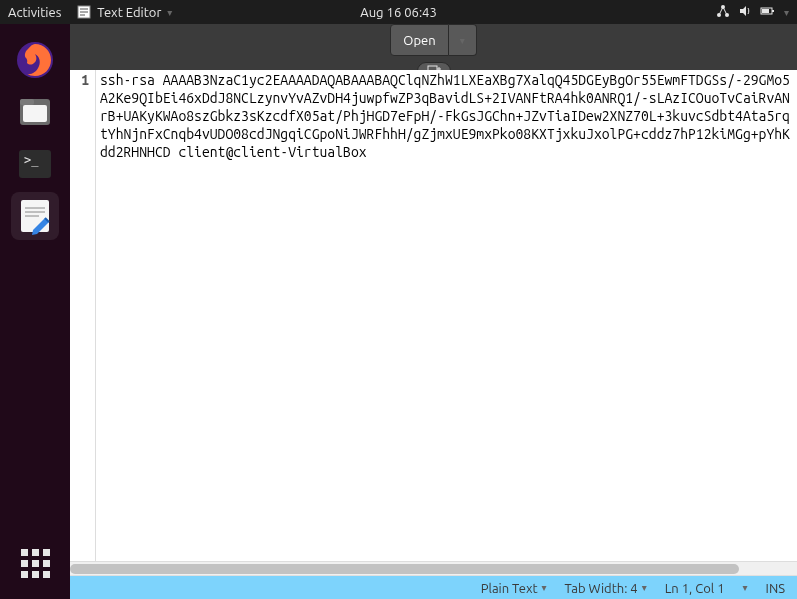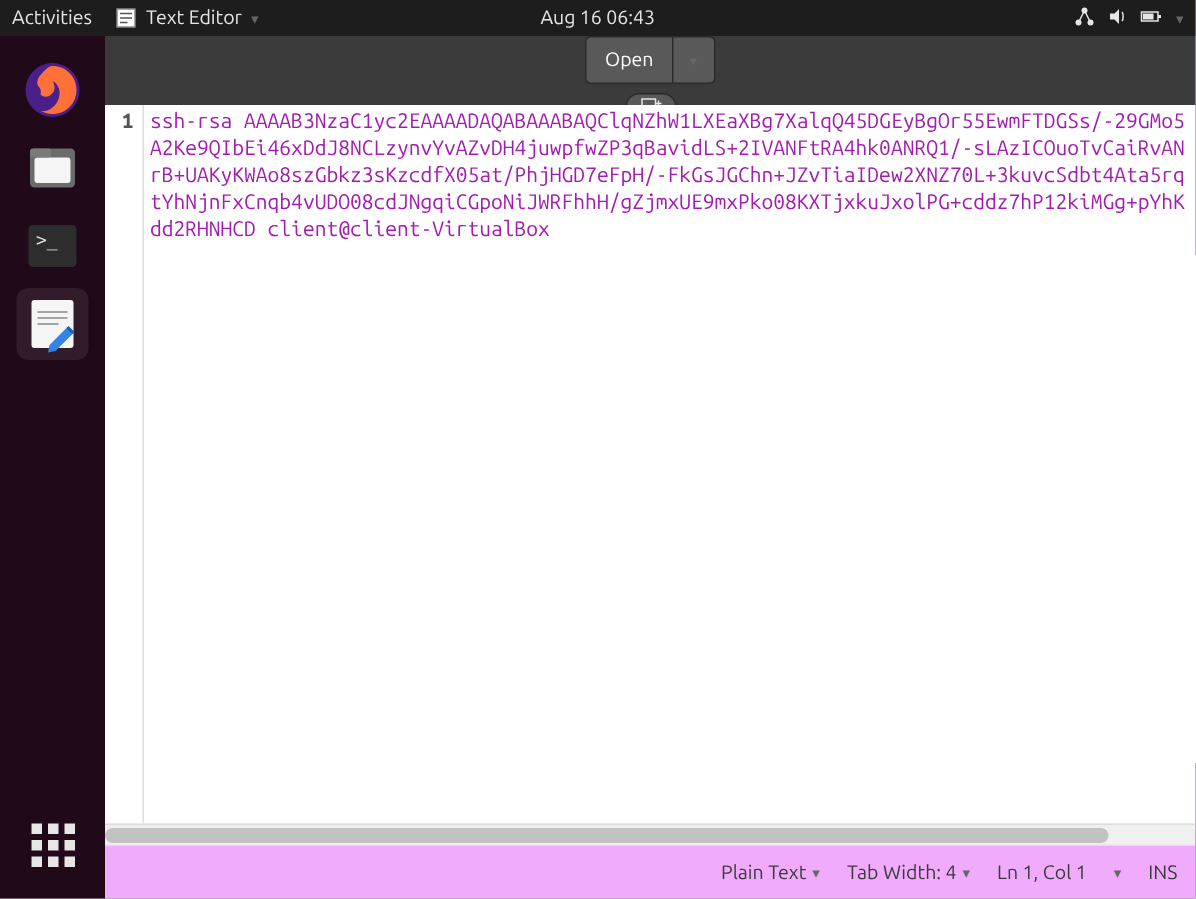--- a/index.html
+++ b/index.html
@@ -119,39 +119,39 @@
   padding: 2px 6px 0 0;
   color: #555;
   font-weight: bold;
   border-right: 1px solid #ddd;
 }
 .text-content {
   flex: 1;
   padding: 2px 4px;
   white-space: pre-wrap;
   word-break: break-all;
-  color: #a21caf;
+  color: #000000;
   line-height: 1.28;
 }
 .h-scrollbar {
   height: 14px;
   background: #f0f0f0;
   border-top: 1px solid #ddd;
   position: relative;
 }
 .h-scrollbar .thumb {
   position: absolute;
   left: 0; top: 2px;
   width: 92%; height: 10px;
   background: #c2c2c2;
   border-radius: 5px;
 }
 .statusbar {
-  height: 36px;
-  background: #f0abfc;
+  height: 24px;
+  background: #7dd3fc;
   border-top: 1px solid #e0e0e0;
   display: flex;
   align-items: center;
   font-size: 13px;
   color: #3a3a3a;
   padding: 0 12px;
   gap: 18px;
 }
 .status-spacer { flex: 1; }
 .status-item { display: flex; align-items: center; gap: 4px; }

